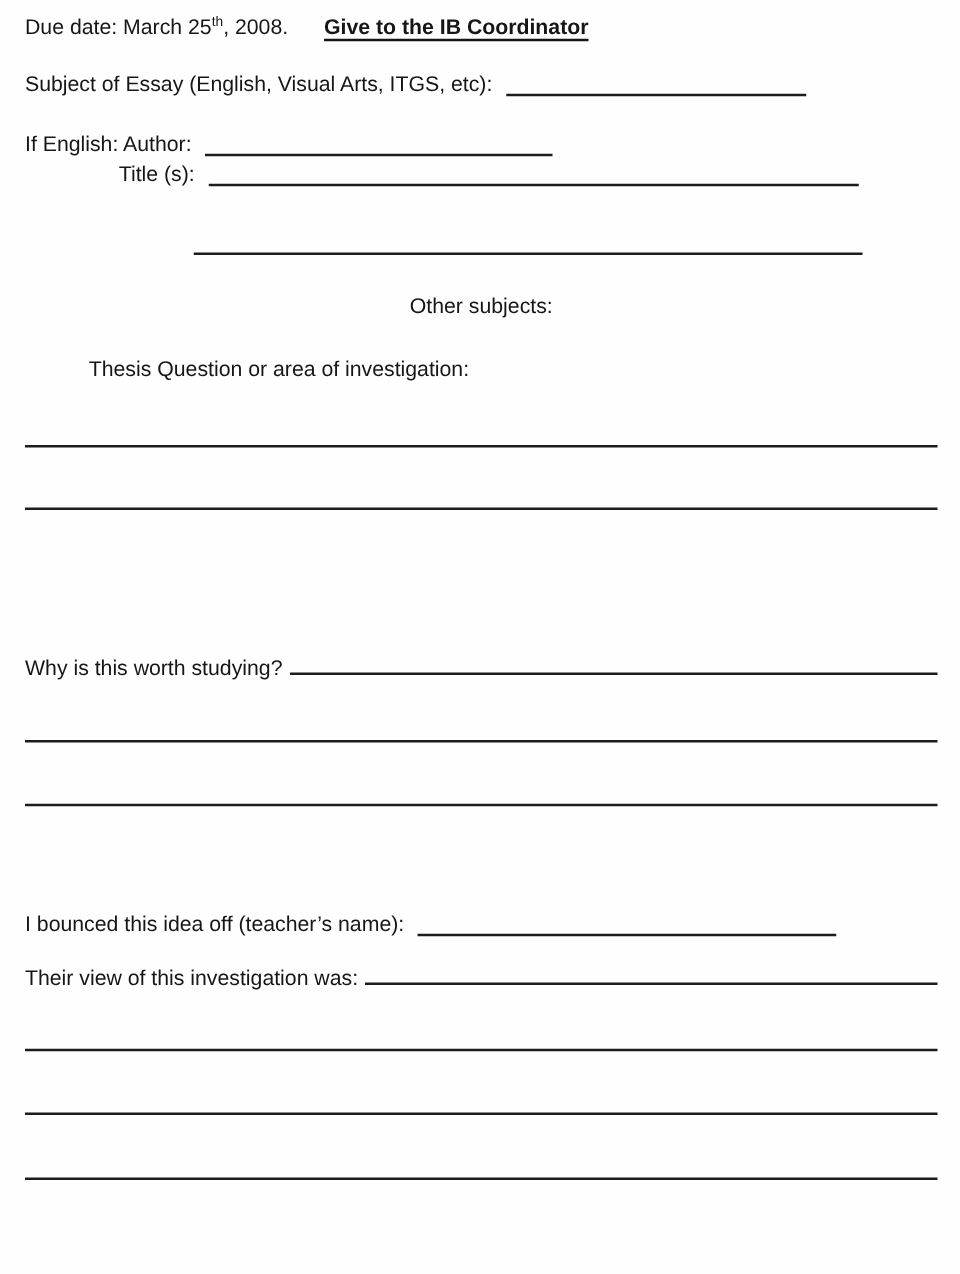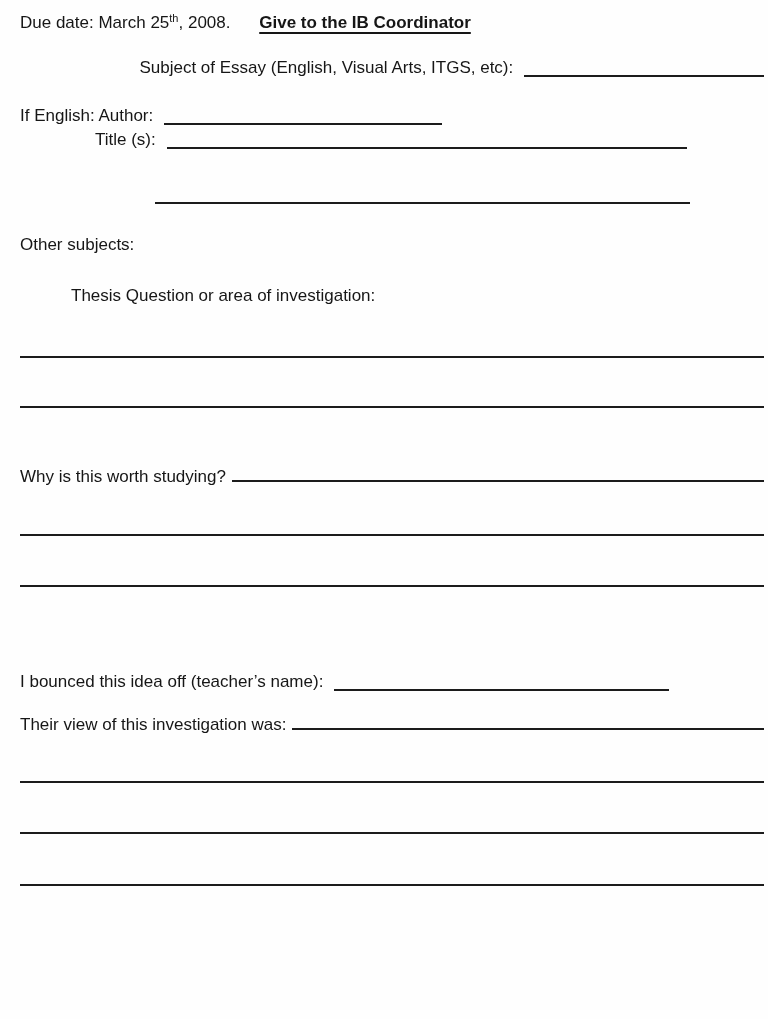--- a/index.html
+++ b/index.html
@@ -2,21 +2,21 @@
 <html><head>
 <meta charset="utf-8">
 <style>
   html, body { margin: 0; padding: 0; background: #ffffff; }
   .page {
     position: relative;
     width: 768px;
     height: 1019px;
     box-sizing: border-box;
     background: #fefefe;
-    padding: 6px 4px 0 20px;
+    padding: 6px 18px 0 20px;
     font-family: "Liberation Sans", sans-serif;
     font-size: 17px;
     color: #161616;
     overflow: hidden;
   }
   .row {
     line-height: 24px;
     height: 24px;
     white-space: nowrap;
   }
@@ -38,29 +38,29 @@
   sup.ord { font-size: 11px; vertical-align: 6px; letter-spacing: 0; }
   .directive {
     font-weight: bold;
     text-decoration: underline;
     text-decoration-thickness: 2px;
     text-underline-offset: 4px;
     margin-left: 24px;
   }
   
   .m-student  { margin-top: 27px; }
-  .m-subject  { margin-top: 26px; text-align: right; }
+  .m-subject  { margin-top: 26px; }
   .m-author   { margin-top: 24px; }
   .m-title    { margin-left: 75px; }
   .m-title2   { margin-top: 50px; margin-left: 135px; width: 535px; }
-  .m-other    { margin-top: 29px; }
+  .m-other    { margin-top: 29px; text-align: center; }
   .m-thesis   { margin-top: 27px; margin-left: 51px; }
   .m-tline1   { margin-top: 48px; }
   .m-tline2   { margin-top: 48px; }
-  .m-why      { margin-top: 57px; justify-content: flex-end; }
+  .m-why      { margin-top: 115px; justify-content: flex-end; }
   .m-wline1   { margin-top: 45px; }
   .m-wline2   { margin-top: 49px; }
   .m-bounced  { margin-top: 83px; }
   .m-view     { margin-top: 19px; }
   .m-vline1   { margin-top: 44px; }
   .m-vline2   { margin-top: 49px; }
   .m-vline3   { margin-top: 50px; }
   
   .w-student { width: 350px; }
   .w-subject { width: 240px; }

